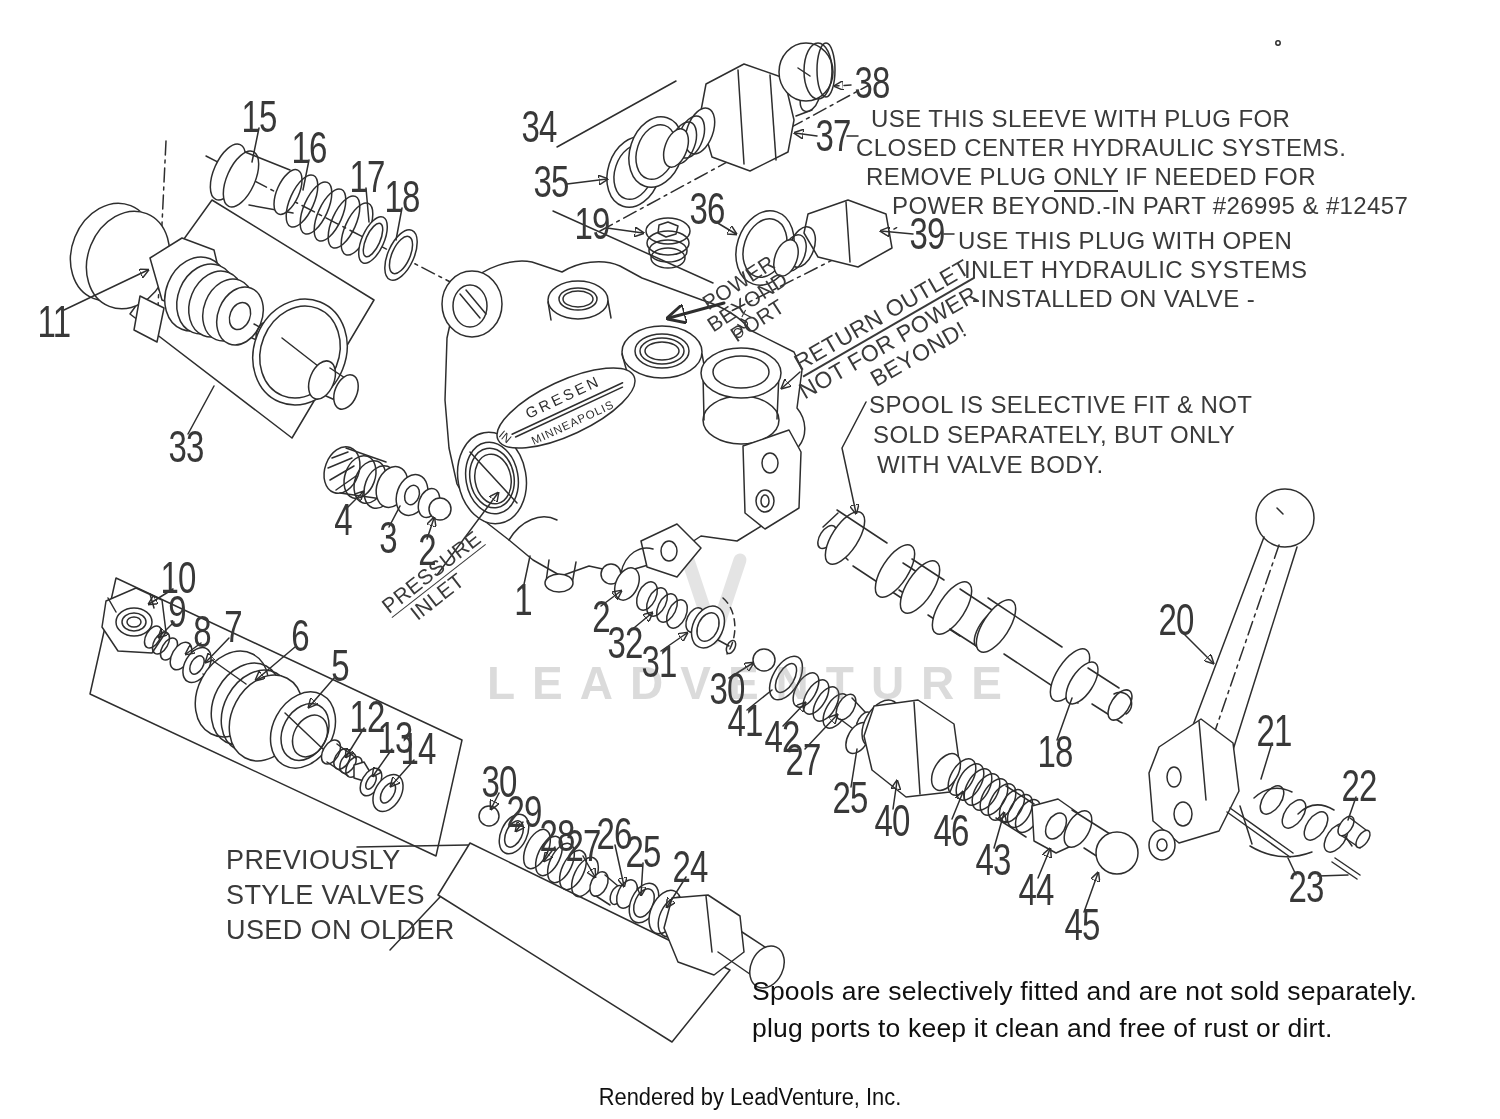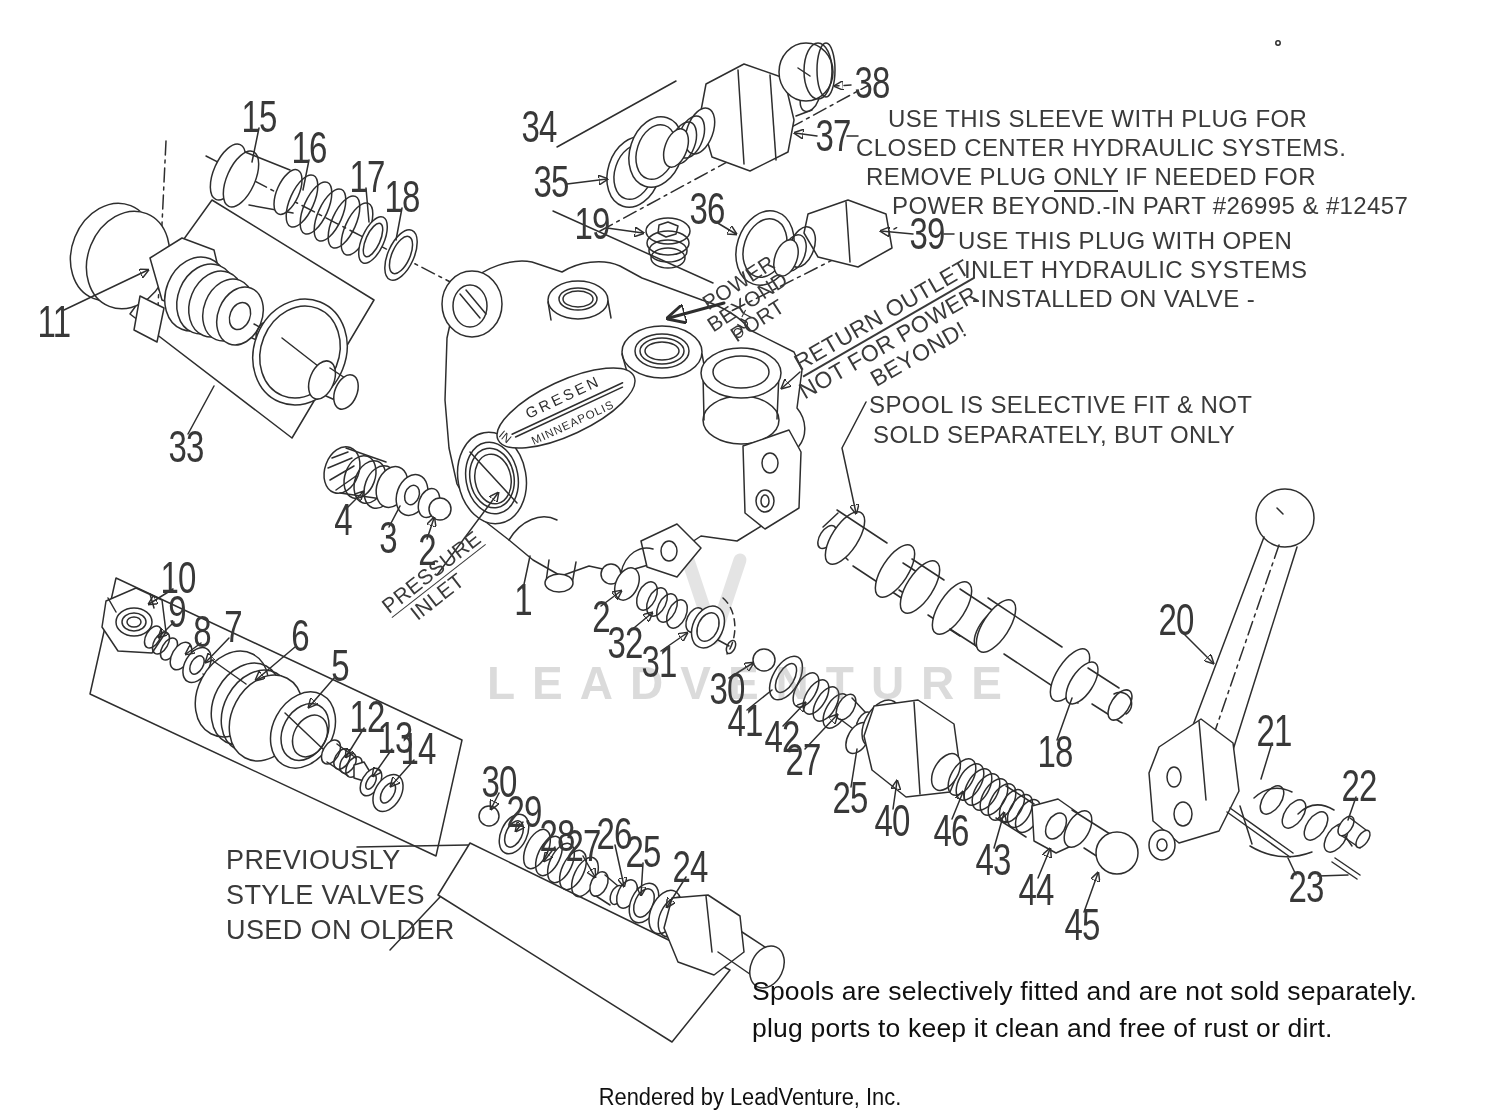--- a/index.html
+++ b/index.html
@@ -493,41 +493,42 @@
       <div class="lbl" style="left: 1036px; top: 890px;">44</div>
       <div class="lbl" style="left: 1082px; top: 925px;">45</div>
       <div class="lbl" style="left: 1055px; top: 752px;">18</div>
       <div class="lbl" style="left: 1176px; top: 620px;">20</div>
       <div class="lbl" style="left: 1274px; top: 731px;">21</div>
       <div class="lbl" style="left: 1359px; top: 786px;">22</div>
       <div class="lbl" style="left: 1306px; top: 887px;">23</div>
     </div>
 
   <div class="ann" style="left:856px;top:104px;">
-    <div style="margin-left:32px">USE THIS SLEEVE WITH PLUG FOR</div>
+    <div style="margin-left:15px">USE THIS SLEEVE WITH PLUG FOR</div>
     <div>CLOSED CENTER HYDRAULIC SYSTEMS.</div>
     <div style="margin-left:10px"><span>REMOVE PLUG</span> <span class="u">ONLY</span> <span>IF NEEDED FOR</span></div>
     <div style="margin-left:36px">POWER BEYOND.-IN PART #26995 &amp; #12457</div>
   </div>
 
   <div class="ann" style="left:958px;top:226px;">
     <div>USE THIS PLUG WITH OPEN</div>
     <div style="margin-left:6px">INLET HYDRAULIC SYSTEMS</div>
     <div style="margin-left:14px">-INSTALLED ON VALVE -</div>
   </div>
 
   <div class="ann" style="left:790px;top:354px;transform:rotate(-30deg);font-size:23px;line-height:25px;">
     <div class="u" style="display:inline-block">RETURN OUTLET</div>
     <div style="margin-left:-10px">NOT FOR POWER</div>
     <div style="margin-left:58px">BEYOND!</div>
   </div>
 
   <div class="ann" style="left:869px;top:390px;font-size:24px;line-height:30px;">
     <div>SPOOL IS SELECTIVE FIT &amp; NOT</div>
     <div style="margin-left:4px">SOLD SEPARATELY, BUT ONLY</div>
+    <div style="margin-left:8px">WITH VALVE BODY.</div>
   </div>
 
   <div class="ann" style="left:692px;top:300px;transform:rotate(-33deg);font-size:21px;line-height:21px;">
     <div style="margin-left:8px">POWER</div>
     <div>BEYOND</div>
     <div style="margin-left:14px">PORT</div>
   </div>
 
   <div class="ann" style="left:378px;top:600px;transform:rotate(-38deg);font-size:21px;line-height:22px;">
     <div class="u" style="display:inline-block;border-bottom-width:1.5px">PRESSURE</div>

